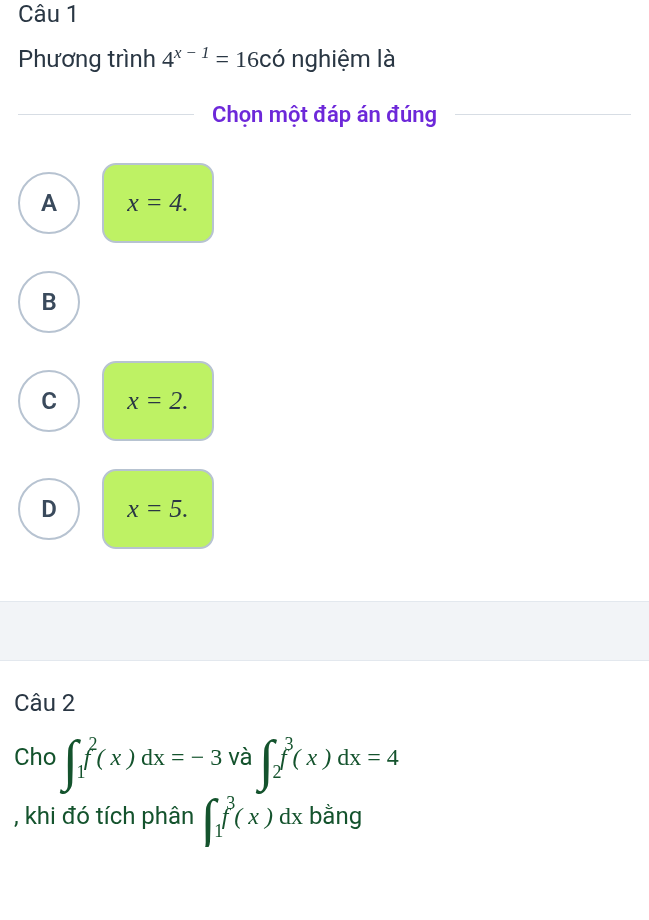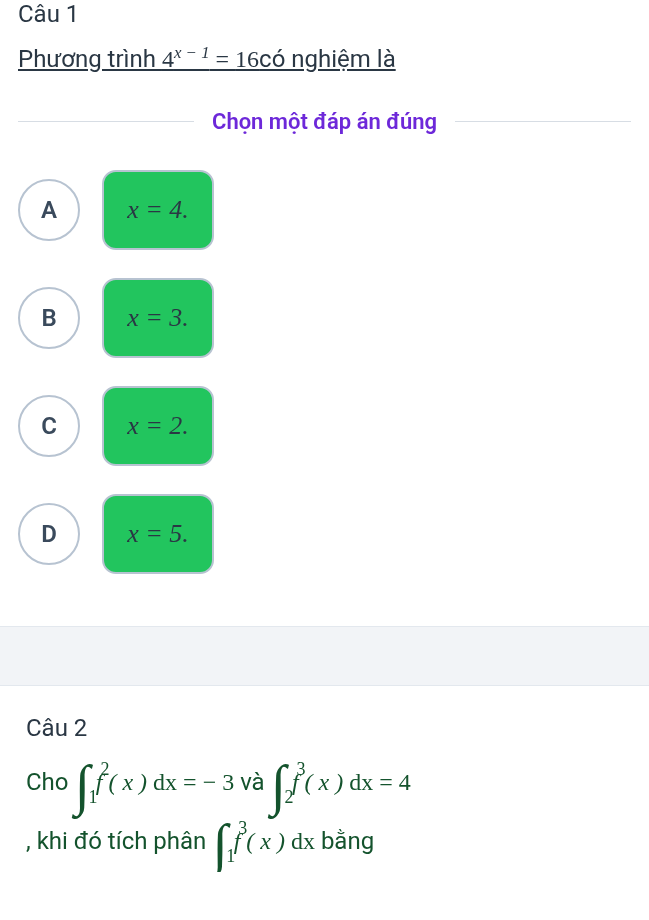--- a/index.html
+++ b/index.html
@@ -15,22 +15,21 @@
     .q-title {
       font-size: 24px;
       font-weight: 400;
       color: #2a3744;
       margin-bottom: 12px;
     }
     .q-text {
       font-size: 24px;
       color: #2a3744;
       line-height: 1.5;
-      margin-bottom: 32px;
-      text-decoration: underline;
+      margin-bottom: 25px;
     }
     .math {
       font-family: 'Times New Roman', 'STIX', serif;
       font-style: italic;
     }
     .math .rm { font-style: normal; }
     .sup {
       font-size: 0.7em;
       vertical-align: super;
       font-style: italic;
@@ -77,31 +76,31 @@
       min-width: 112px;
       height: 80px;
       border: 2px solid #b7c3d1;
       border-radius: 14px;
       display: flex;
       align-items: center;
       justify-content: center;
       padding: 0 18px;
       font-size: 26px;
       cursor: pointer;
-      background: #22c55e;
+      background: #bef264;
     }
     .option-box .math { color: #2a3744; }
     .gap-band {
       height: 60px;
       background: #f2f4f7;
       border-top: 1px solid #e3e8ee;
       border-bottom: 1px solid #e3e8ee;
     }
     .q2-block {
-      padding: 28px 18px 0 26px;
+      padding: 28px 18px 0 14px;
     }
     .q2-text {
       font-size: 24px;
       line-height: 2.4;
       color: #14532d;
     }
     .int-wrap {
       display: inline-block;
       vertical-align: middle;
       position: relative;
@@ -148,23 +147,20 @@
   </div>
 
   <div class="option-row">
     <div class="option-bullet">A</div>
     <div class="option-box">
       <span class="math">x = 4.</span>
     </div>
   </div>
   <div class="option-row">
     <div class="option-bullet">B</div>
-    <div class="option-box">
-      <span class="math">x = 3.</span>
-    </div>
   </div>
   <div class="option-row">
     <div class="option-bullet">C</div>
     <div class="option-box">
       <span class="math">x = 2.</span>
     </div>
   </div>
   <div class="option-row">
     <div class="option-bullet">D</div>
     <div class="option-box">

